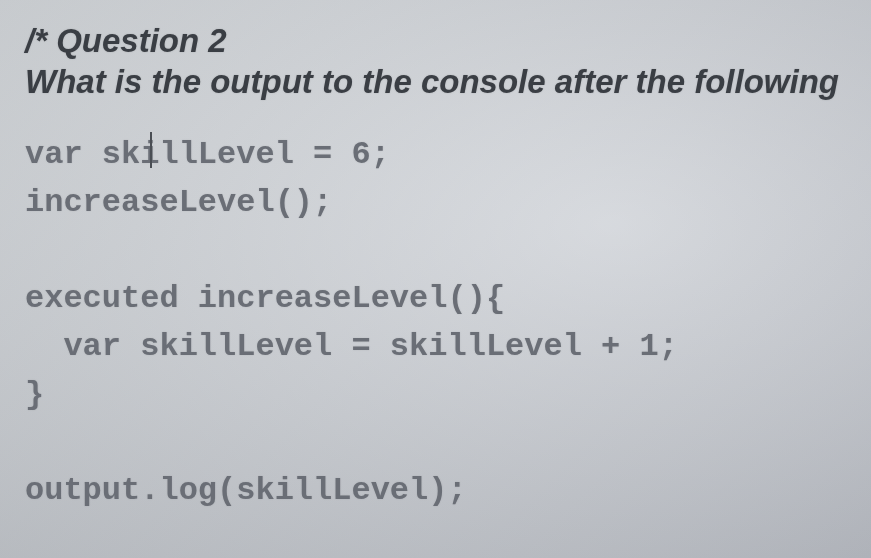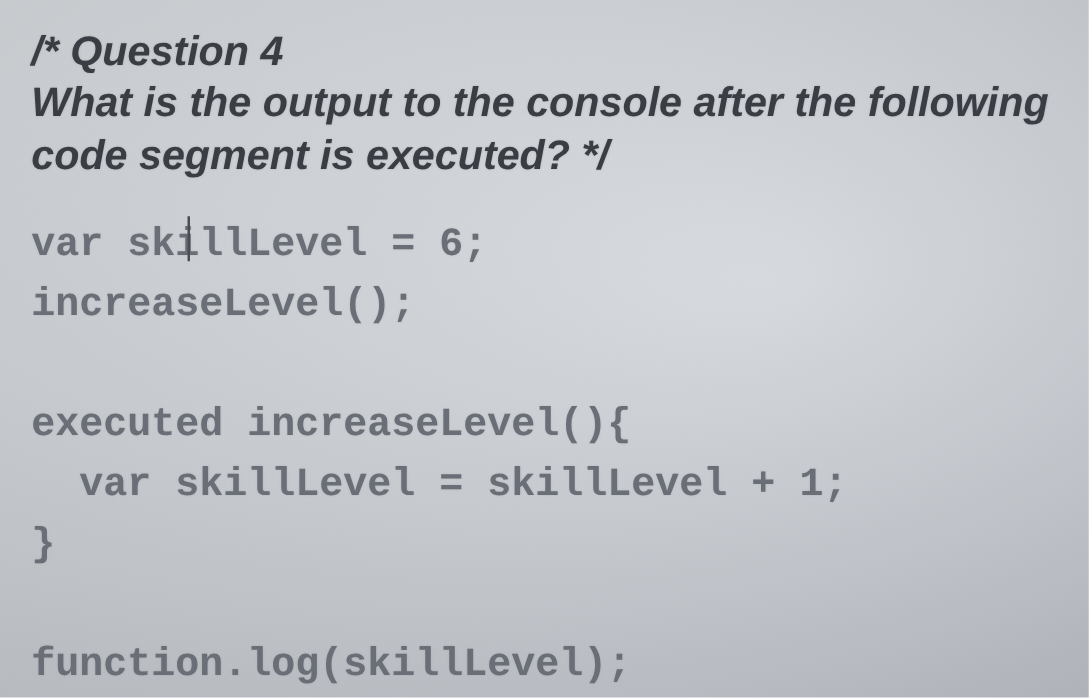--- a/index.html
+++ b/index.html
@@ -61,25 +61,24 @@
       top: -4px;
       width: 2px;
       height: 36px;
       background: #4a4e54;
     }
   </style>
 </head>
 <body>
 
 <div class="question-header">
-  <div>/* Question 4</div>
+  <div>/* Question 2</div>
   <div>What is the output to the console after the following</div>
-  <div>code segment is executed? */</div>
 </div>
 
 <div class="code-block"><span>var sk</span><span class="cursor">i</span><span>llLevel = 6;</span>
 <span class="underlined">increaseLevel();</span>
 <span></span>
 <span>executed </span><span class="underlined">increaseLevel</span><span>(){</span>
 <span>  var </span><span class="underlined">skillLevel</span><span> = </span><span class="underlined">skillLevel</span><span> + 1;</span>
 <span>}</span>
 <span></span>
-<span>function.log(</span><span class="underlined">skillLevel</span><span>);</span></div>
+<span>output.log(</span><span class="underlined">skillLevel</span><span>);</span></div>
 
 </body></html>

